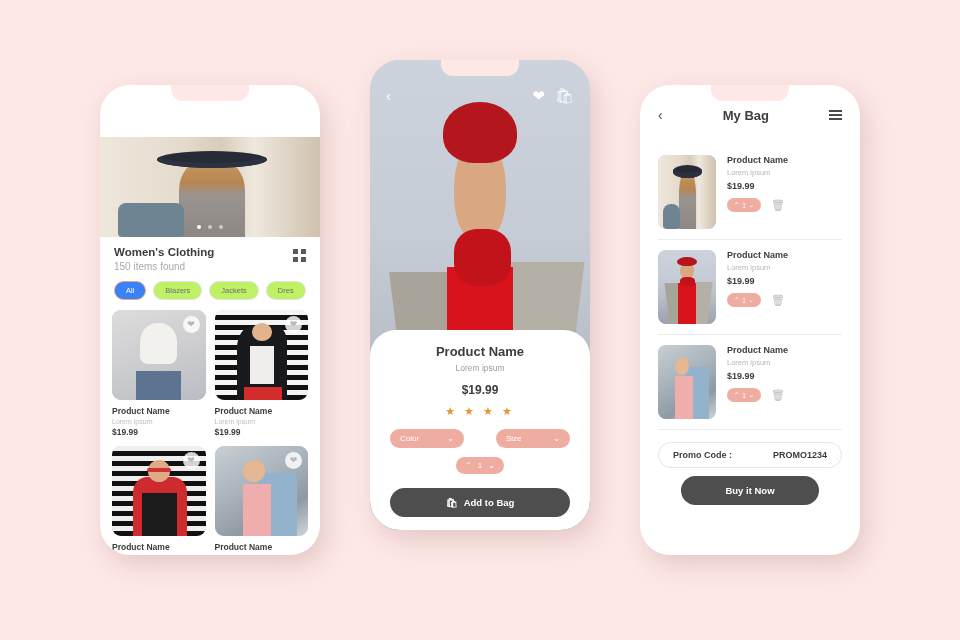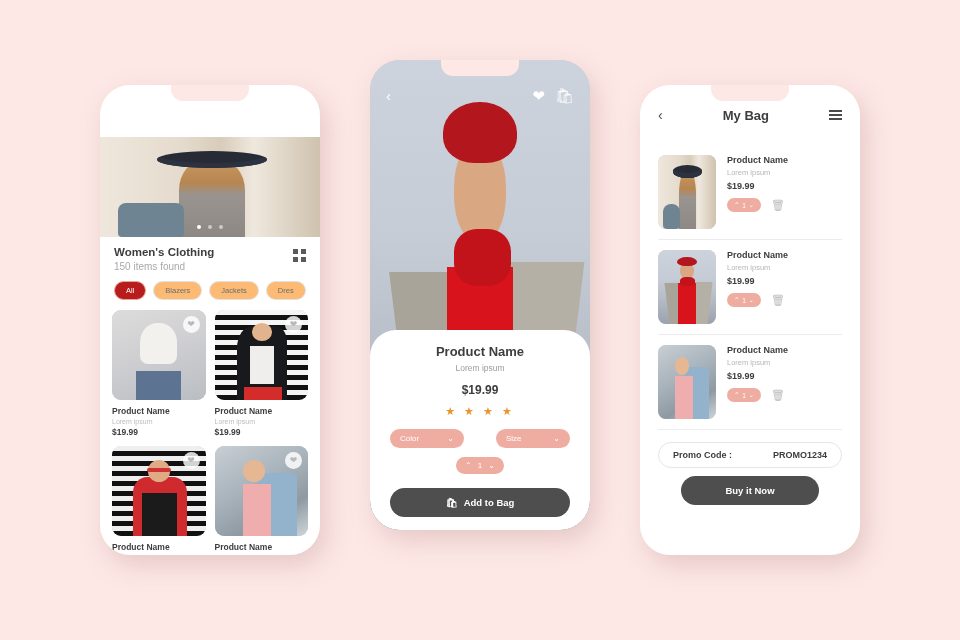--- a/index.html
+++ b/index.html
@@ -134,22 +134,22 @@
 
   .cat-row { padding: 9px 14px 0 14px; display: flex; align-items: flex-start;
     justify-content: space-between; gap: 20px; }
   .cat-name { font-size: 11.5px; font-weight: bold; color: #3d3d3d; }
   .cat-sub { font-size: 10px; color: #a9a9a9; margin-top: 3px; }
   .grid-icon { display: grid; grid-template-columns: 5px 5px; gap: 3px; margin-top: 3px; }
   .grid-icon span { width: 5px; height: 5px; background: #5a5a5a; display: block; }
 
   .chips { display: flex; gap: 7px; padding: 9px 0 0 14px; overflow: hidden; }
   .chip { font-size: 7.5px; color: #6d6d6d; border: 1px solid #e2e2e2;
-    border-radius: 20px; padding: 4px 11px; white-space: nowrap; background: #fdba74; }
-  .chip.active { background: #b91c1c; border-color: #eaa294; color: #fff; }
+    border-radius: 20px; padding: 4px 11px; white-space: nowrap; background: #bef264; }
+  .chip.active { background: #3b82f6; border-color: #eaa294; color: #fff; }
 
   .pgrid { display: grid; grid-template-columns: 1fr 1fr; gap: 9px;
     padding: 10px 12px 0 12px; }
   .pcard .pimg { width: 100%; height: 90px; border-radius: 9px; overflow: hidden;
     position: relative; }
   .heart {
     position: absolute; top: 6px; right: 6px; width: 17px; height: 17px;
     background: rgba(255,255,255,.82); border-radius: 50%;
     display: flex; align-items: center; justify-content: center;
     color: #b9b9b9; font-size: 9px; line-height: 1;

